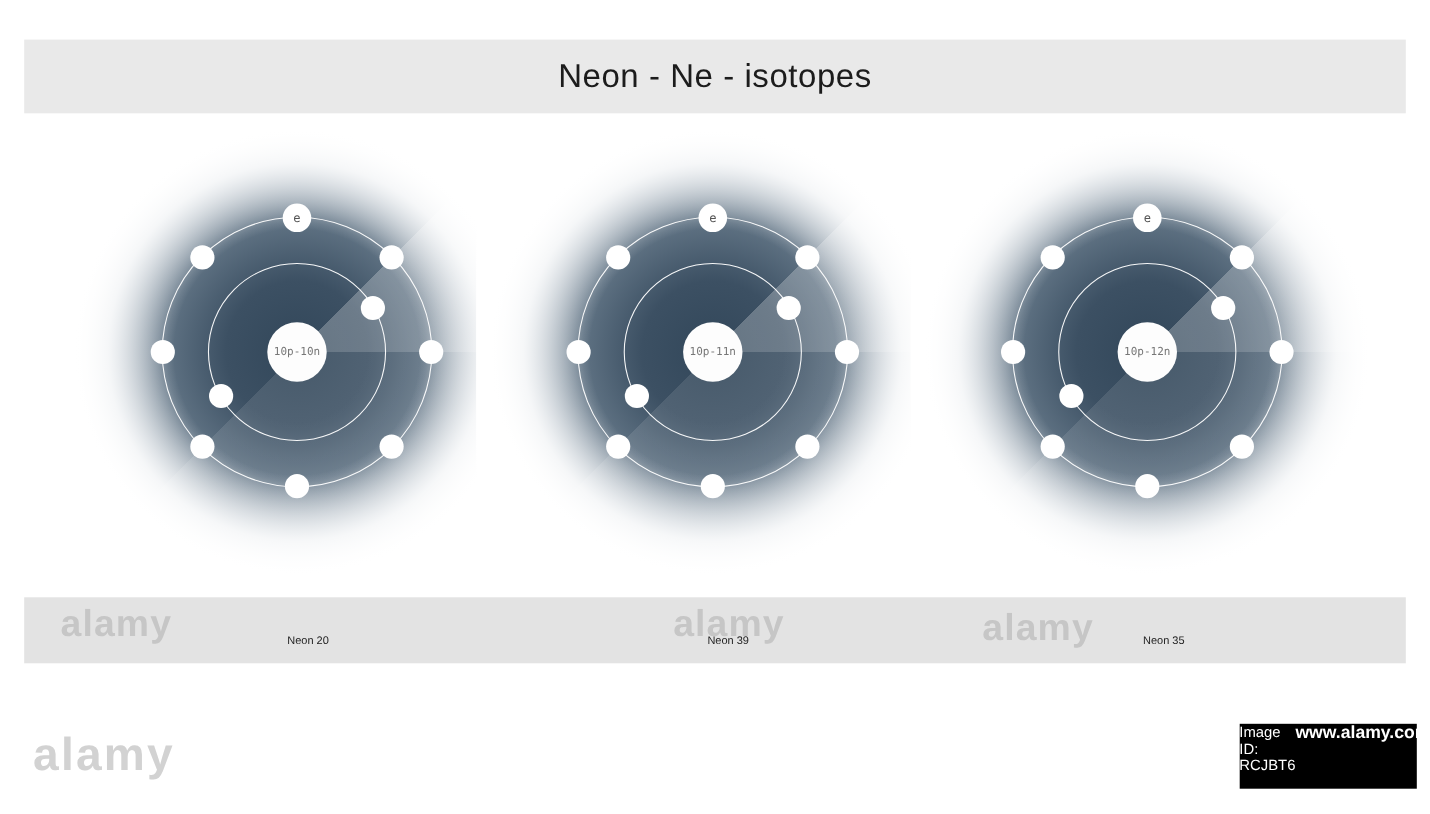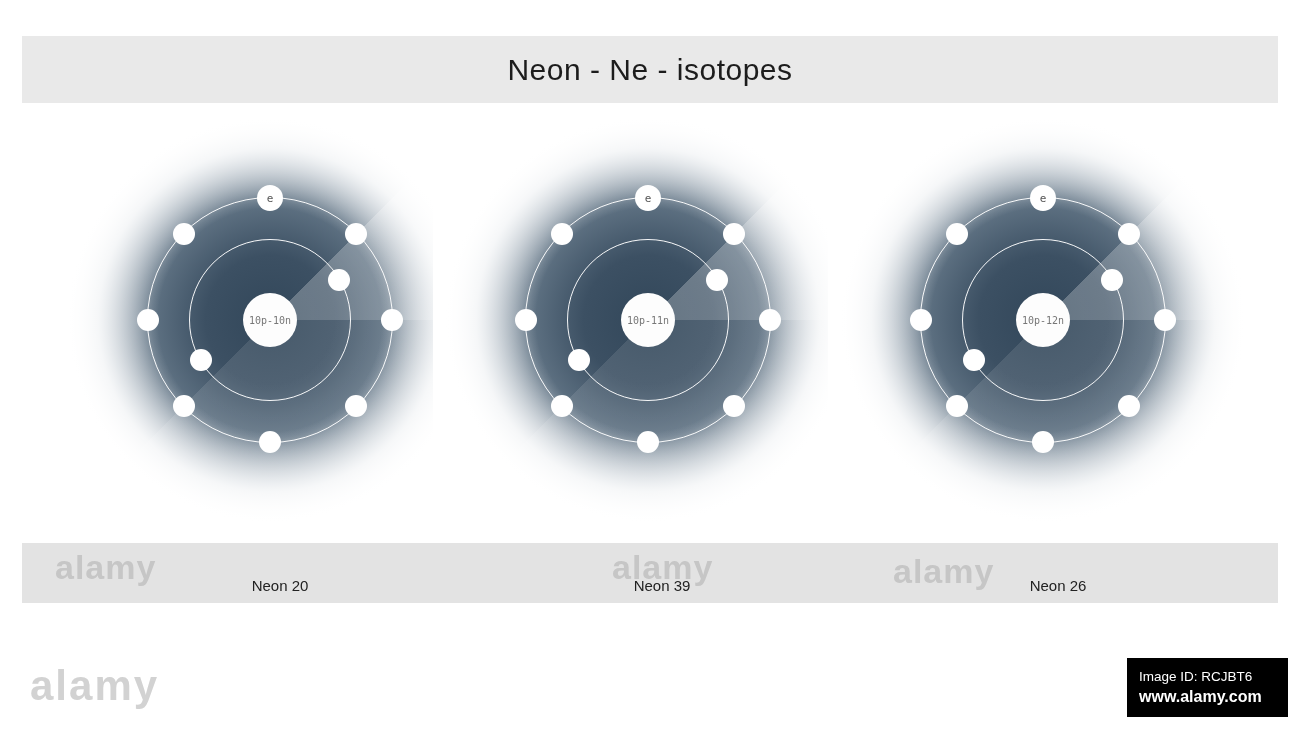--- a/index.html
+++ b/index.html
@@ -43,34 +43,34 @@
     display:flex;align-items:center;justify-content:center;
     font-family:"DejaVu Sans Mono",monospace;font-size:11px;color:#555;
   }
   .electron.has-label{width:26px;height:26px;}
   
   .footer{
     position:absolute;left:22px;top:543px;width:1256px;height:60px;background:#e3e3e3;
   }
   .footer-label{
     position:absolute;top:577px;transform:translateX(-50%);
-    font-size:15px;color:#222;
+    font-size:10px;color:#222;
   }
   
   .wm{
     position:absolute;font-size:34px;font-weight:700;color:#8a8a8a;opacity:.32;
     letter-spacing:1px;
   }
   .brand-logo{
     position:absolute;left:30px;top:662px;font-size:42px;font-weight:700;
     color:#d2d2d2;letter-spacing:2px;
   }
   .id-box{
     position:absolute;left:1127px;top:658px;width:161px;height:59px;background:#000;
-    color:#fff;display:flex;flex-direction:column;justify-content:center;
+    color:#fff;display:flex;flex-direction:row;justify-content:center;
     padding-left:12px;box-sizing:border-box;
   }
   .id-line{font-size:13.5px;margin-bottom:4px;}
   .site-line{font-size:16px;font-weight:700;}
 </style>
 </head>
 <body>
 
 <div class="canvas">
 
@@ -131,21 +131,21 @@
       <div class="electron" style="left: 117.733px; top: 290.267px;"></div>
       <div class="electron" style="left: 82px; top: 204px;"></div>
       <div class="electron" style="left: 117.733px; top: 117.733px;"></div>
       <div class="electron" style="left: 273.282px; top: 164px;"></div>
       <div class="electron" style="left: 134.718px; top: 244px;"></div>
     </div>
 
   <div class="footer"></div>
   <div class="footer-label" style="left:280px">Neon 20</div>
   <div class="footer-label" style="left:662px">Neon 39</div>
-  <div class="footer-label" style="left:1058px">Neon 26</div>
+  <div class="footer-label" style="left:1058px">Neon 35</div>
 
   <div class="wm" style="left:55px;top:548px">alamy</div>
   <div class="wm" style="left:612px;top:548px">alamy</div>
   <div class="wm" style="left:893px;top:552px">alamy</div>
 
   <div class="brand-logo">alamy</div>
 
   <div class="id-box">
     <div class="id-line">Image ID: RCJBT6</div>
     <div class="site-line">www.alamy.com</div>

